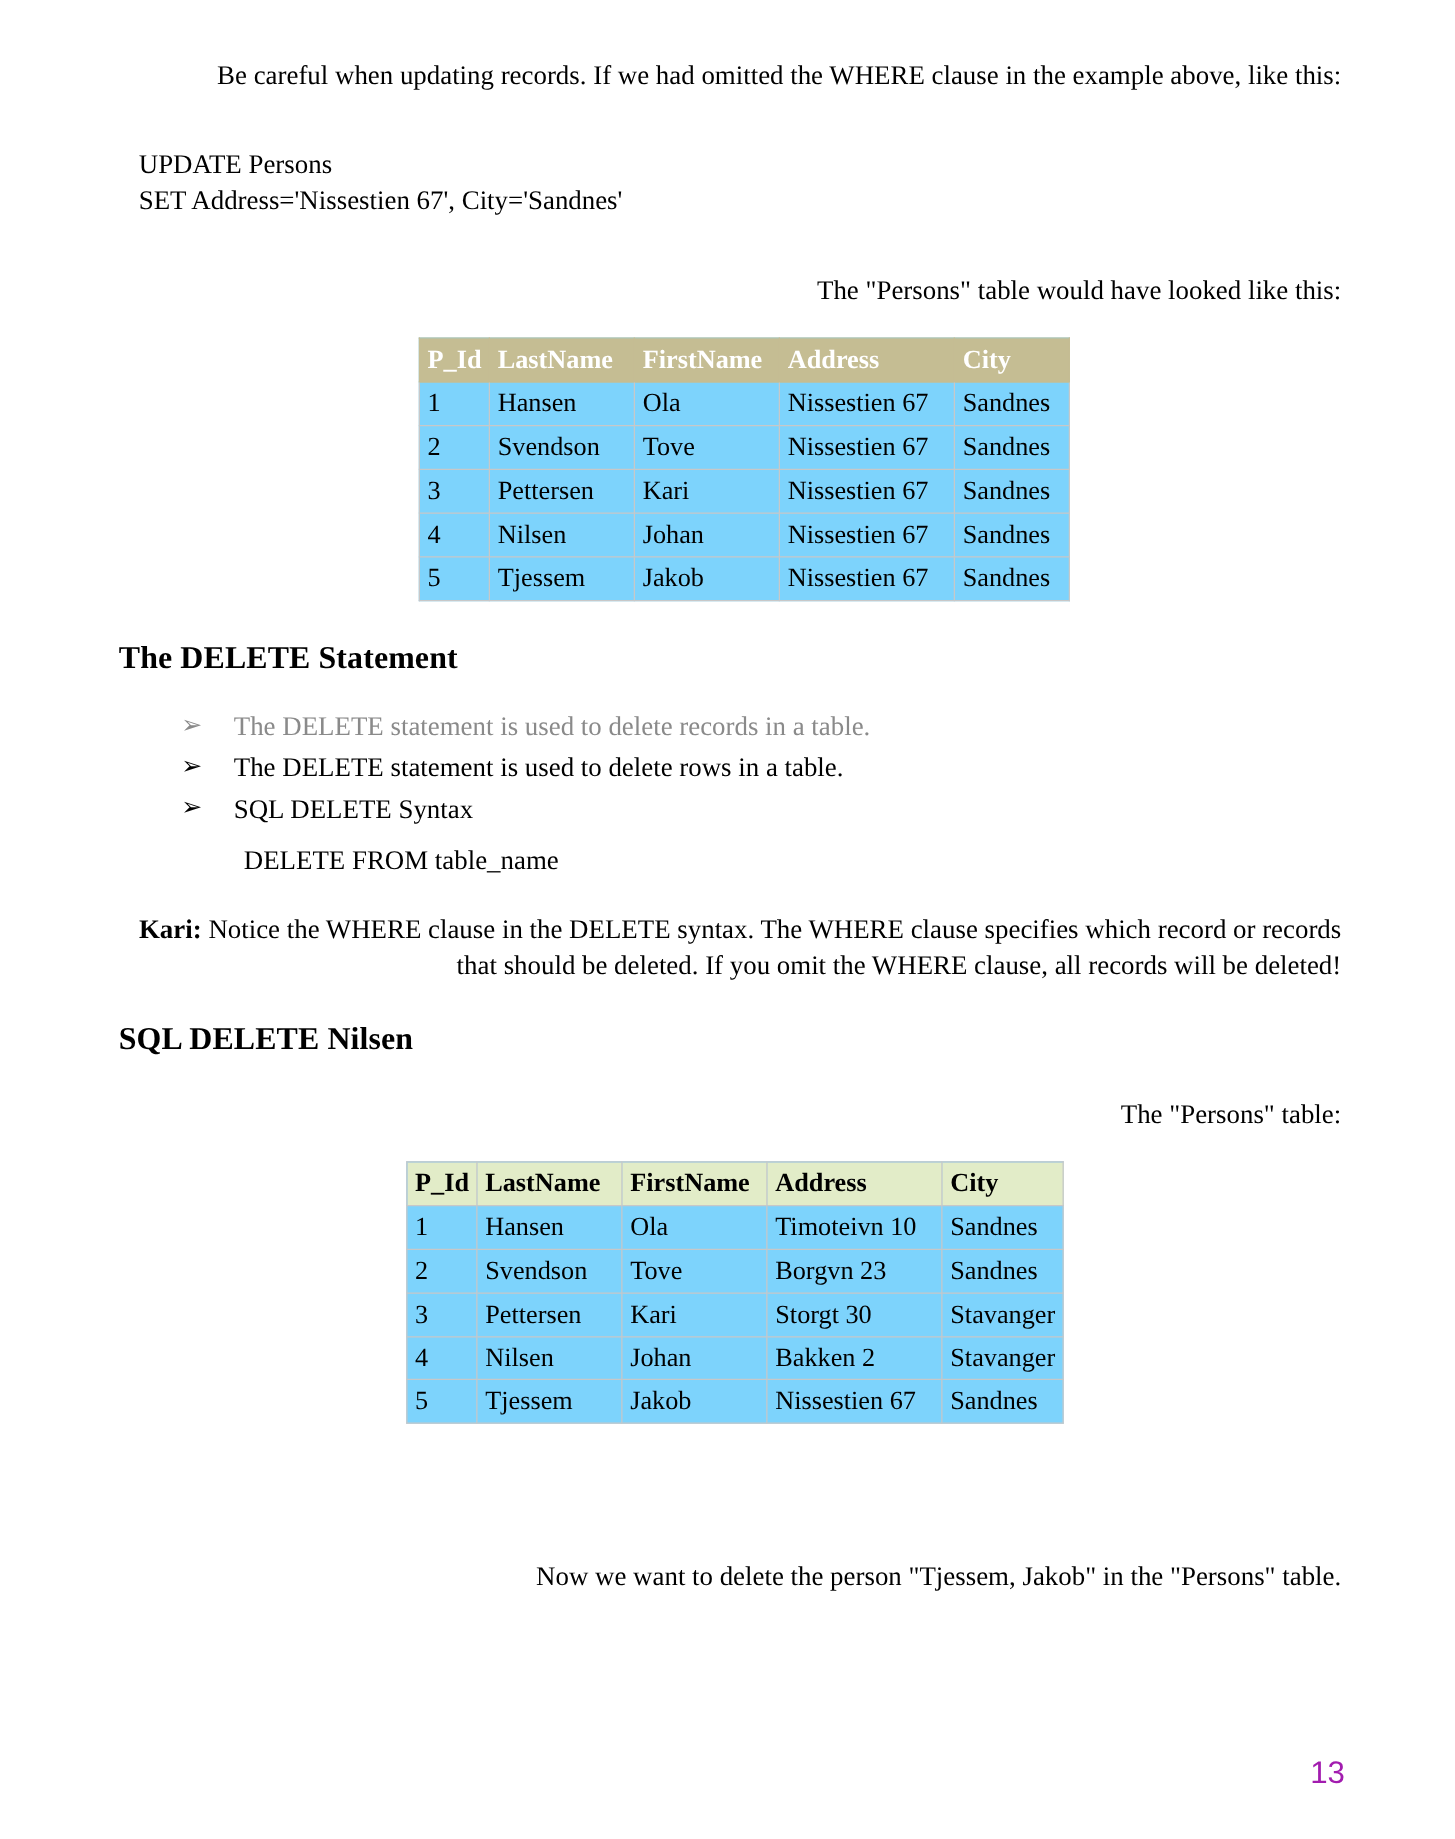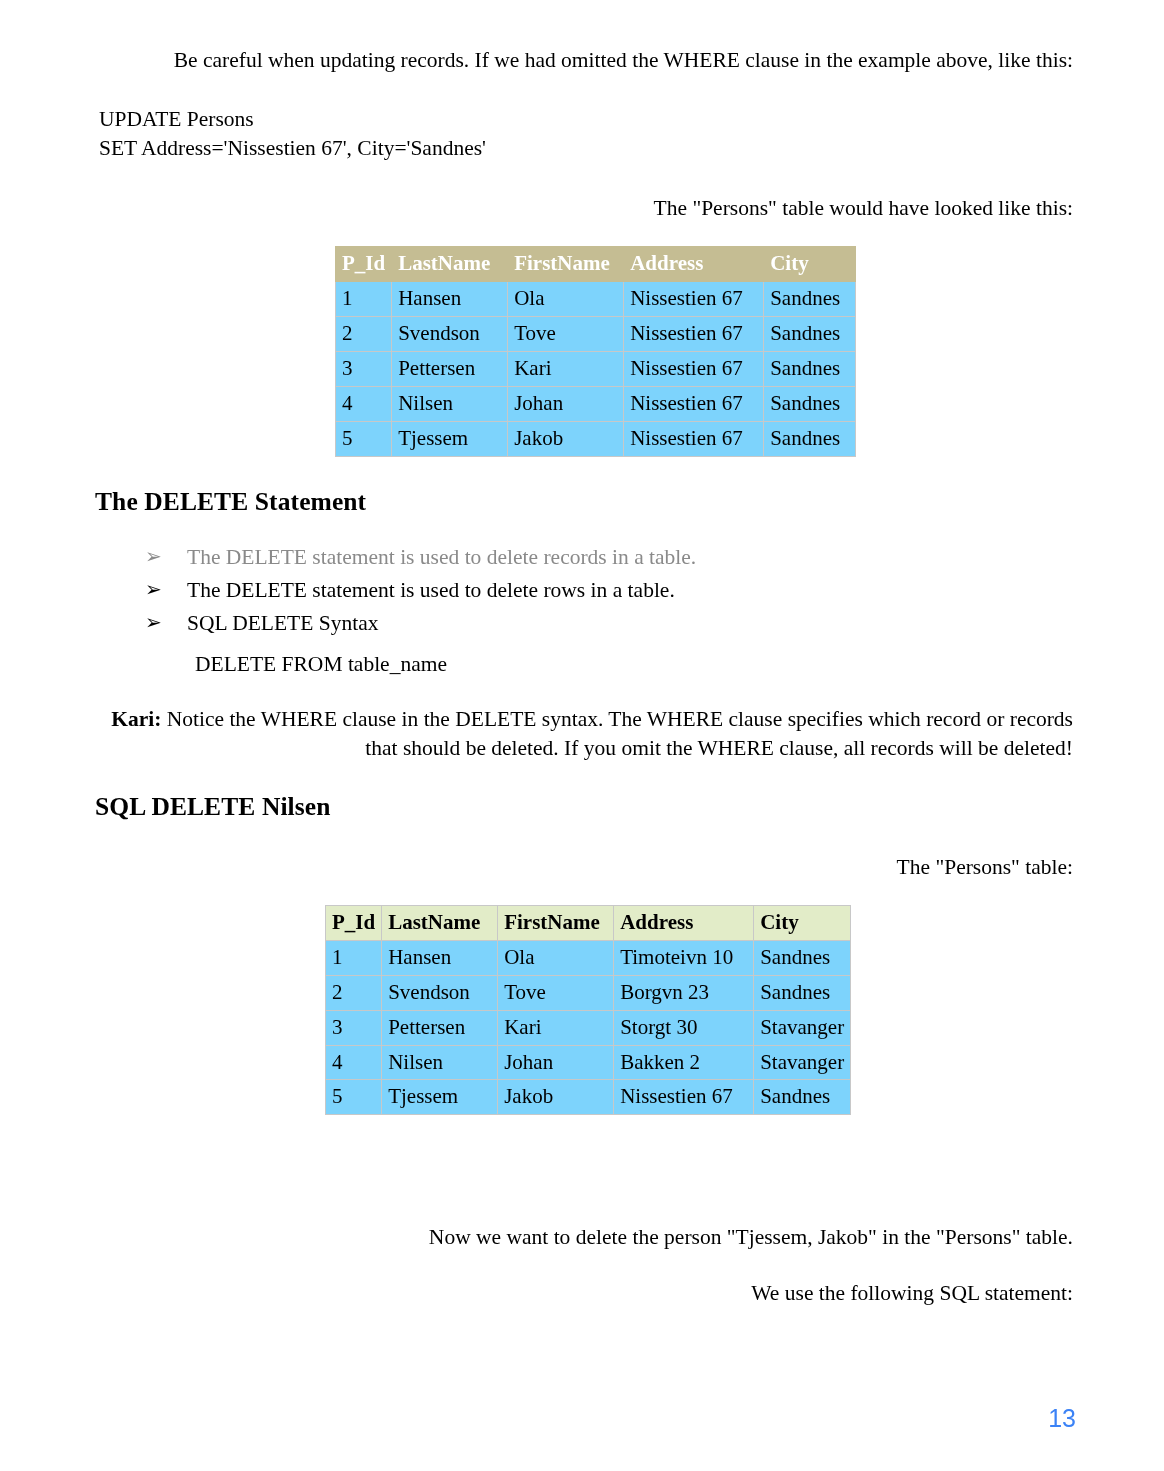--- a/index.html
+++ b/index.html
@@ -31,21 +31,21 @@
     font-size: 21.5px;
     line-height: 1.32;
     margin: 0 0 0 0;
     text-align: right;
   }
   .gap-lg { height: 27px; }
 
   .code-block {
     font-size: 21.5px;
     line-height: 1.34;
-    margin: 4px;
+    margin: 16px;
   }
   .code-block div { white-space: pre; }
 
   
   h2.section-heading {
     font-size: 25.5px;
     font-weight: bold;
     margin: 0;
     line-height: 1.2;
     letter-spacing: 0.1px;
@@ -128,21 +128,21 @@
   table.data-table col.c-addr  { width: 140px; }
   table.data-table col.c-city  { width: 92px; }
 
   
   .page-number {
     position: absolute;
     right: 88px;
     bottom: 38px;
     font-family: "Liberation Sans", "DejaVu Sans", sans-serif;
     font-size: 25px;
-    color: #3b82f6;
+    color: #a21caf;
   }
 
   b.inline-bold { font-weight: bold; }
 </style>
 </head>
 <body>
 
 <div class="page">
   <div class="content">
 
@@ -315,18 +315,17 @@
         </tbody>
       </table>
     </div>
 
     <div style="height:108px"></div>
 
     <p class="body-text">Now we want to delete the person "Tjessem, Jakob" in the "Persons" table.</p>
 
     <div class="gap-lg"></div>
 
-    <p class="body-text">We use the following SQL statement:</p>
 
   </div>
 
   <div class="page-number">13</div>
 </div>
 
 </body></html>

